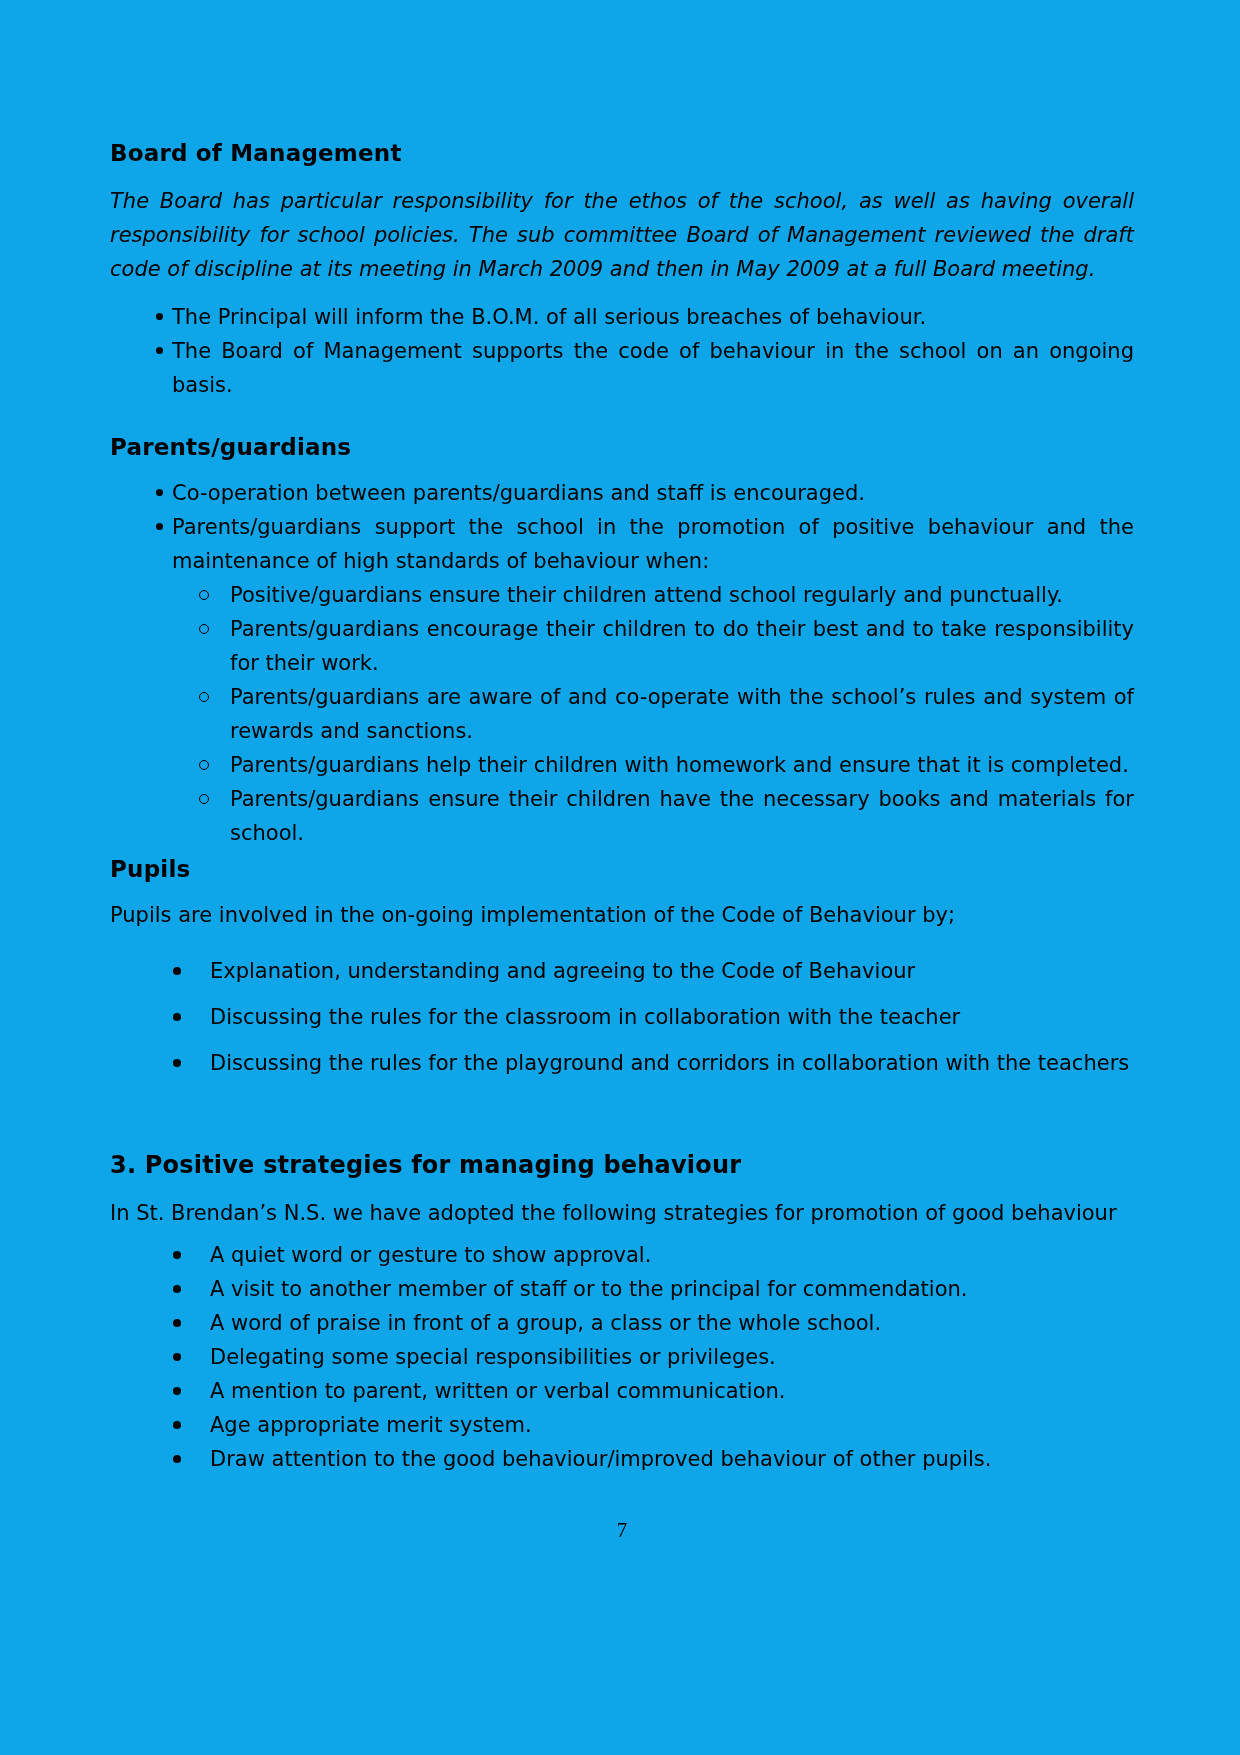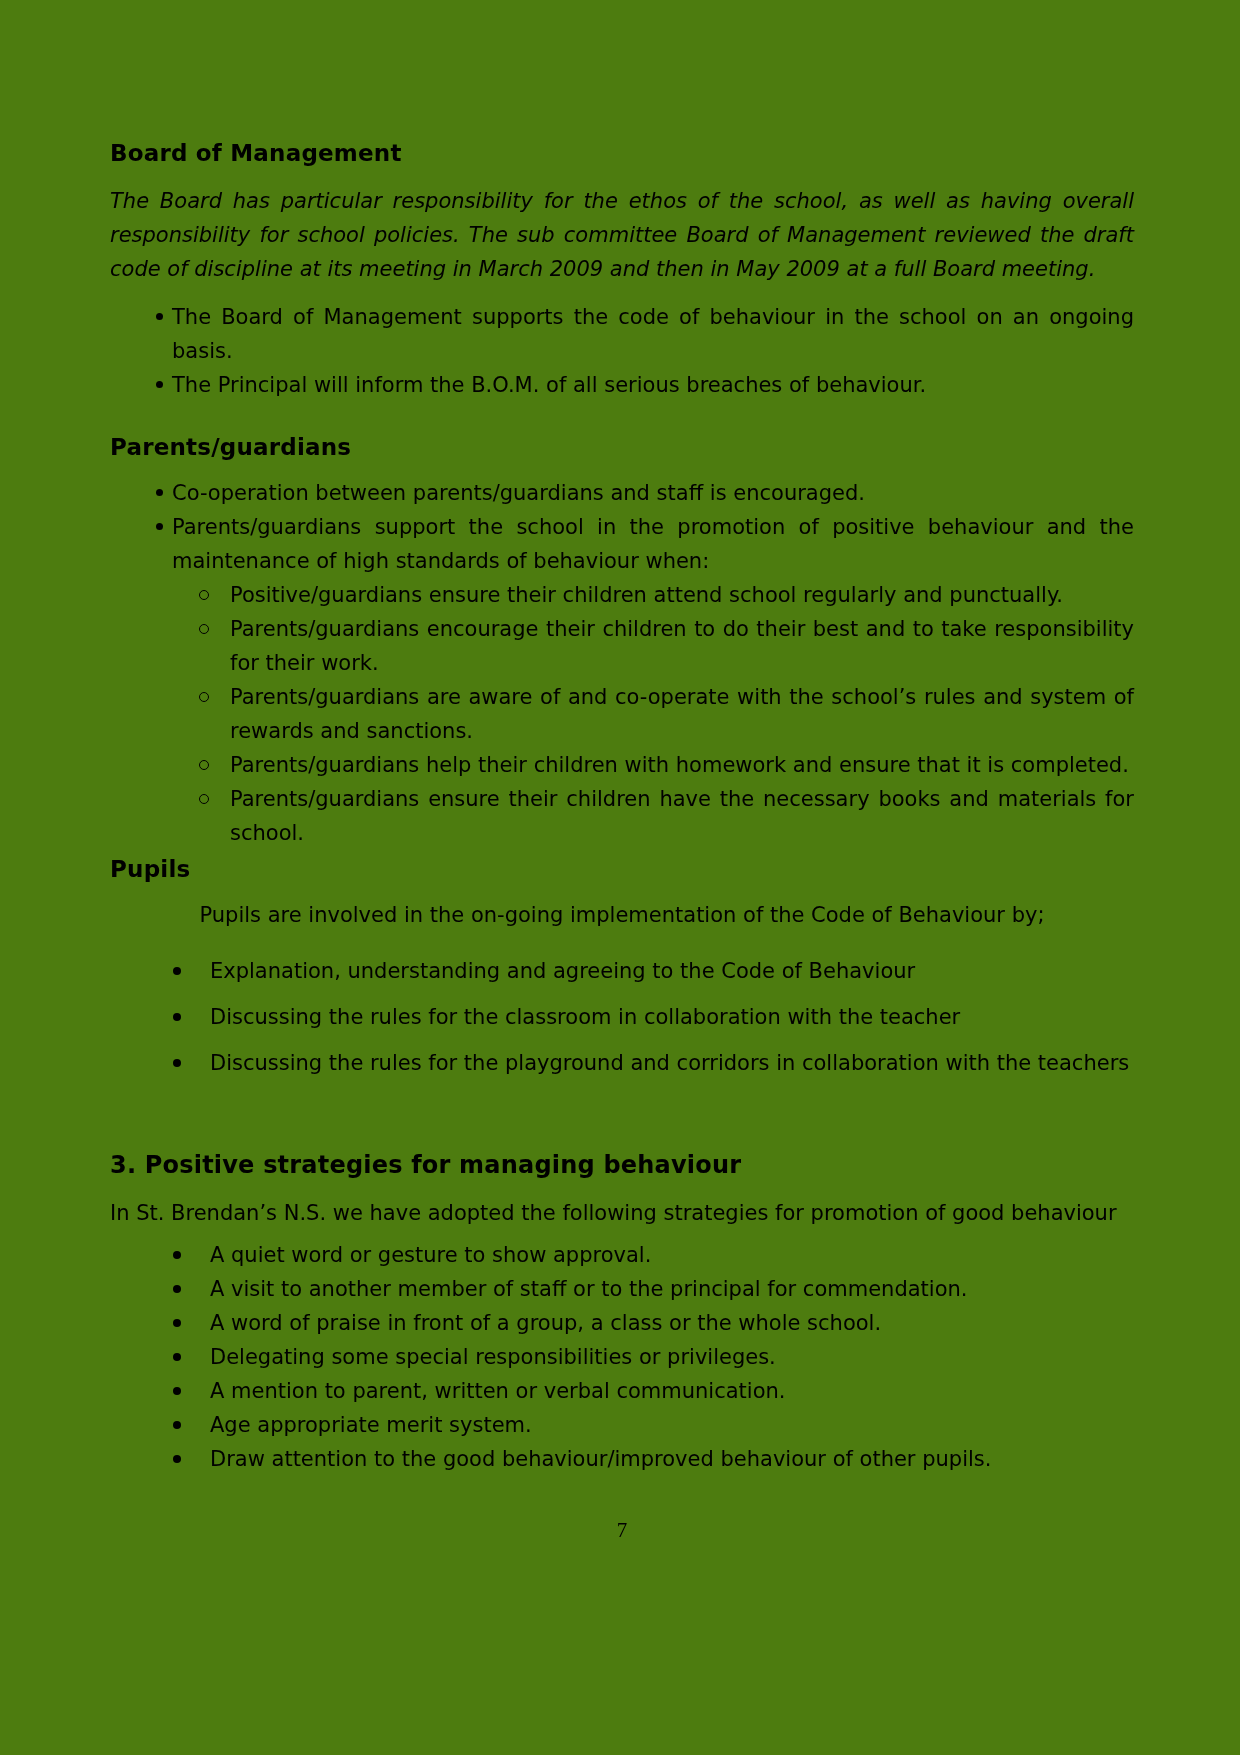--- a/index.html
+++ b/index.html
@@ -1,20 +1,20 @@
 <!DOCTYPE html>
 <html><head>
 <meta charset="utf-8">
 <style>
   * { margin: 0; padding: 0; box-sizing: border-box; }
   html, body { background: #ffffff; }
   .page {
     width: 1240px;
     height: 1755px;
-    background: #4d7c0f;
+    background: #0ea5e9;
     color: #000000;
     font-family: "DejaVu Sans", sans-serif;
     padding: 138px 106px 0 110px;
     position: relative;
     overflow: hidden;
   }
   h2 {
     font-size: 23px;
     line-height: 30px;
     font-weight: 700;
@@ -27,21 +27,21 @@
   .justify { text-align: justify; }
   .italic { font-style: italic; }
 
   .heading-board { margin-bottom: 16px; }
   .intro-board { margin-bottom: 14px; }
   .list-board { margin-bottom: 30px; }
 
   .heading-parents { margin-bottom: 14px; }
 
   .heading-pupils { margin-top: 4px; margin-bottom: 14px; }
-  .intro-pupils { margin-bottom: 22px; text-align: center; }
+  .intro-pupils { margin-bottom: 22px; }
 
   .heading-strategies { margin-top: 70px; margin-bottom: 16px; font-size: 24px; }
   .intro-strategies { margin-bottom: 8px; }
 
   ul { list-style: none; }
   ul li { position: relative; text-align: justify; }
 
   
   .blist-1 { padding-left: 62px; }
   .blist-1 > li::before {
@@ -93,22 +93,22 @@
 </head>
 <body>
 
 <div class="page">
 
   <h2 class="heading-board">Board of Management</h2>
 
   <p class="italic justify intro-board">The Board has particular responsibility for the ethos of the school, as well as having overall responsibility for school policies. The sub committee Board of Management reviewed the draft code of discipline at its meeting in March 2009 and then in May 2009 at a full Board meeting.</p>
 
   <ul class="blist-1 list-board">
+    <li>The Principal will inform the B.O.M. of all serious breaches of behaviour.</li>
     <li>The Board of Management supports the code of behaviour in the school on an ongoing basis.</li>
-    <li>The Principal will inform the B.O.M. of all serious breaches of behaviour.</li>
   </ul>
 
   <h2 class="heading-parents">Parents/guardians</h2>
 
   <ul class="blist-1">
     <li>Co-operation between parents/guardians and staff is encouraged.</li>
     <li>Parents/guardians support the school in the promotion of positive behaviour and the maintenance of high standards of behaviour when:</li>
   </ul>
 
   <ul class="blist-2">

